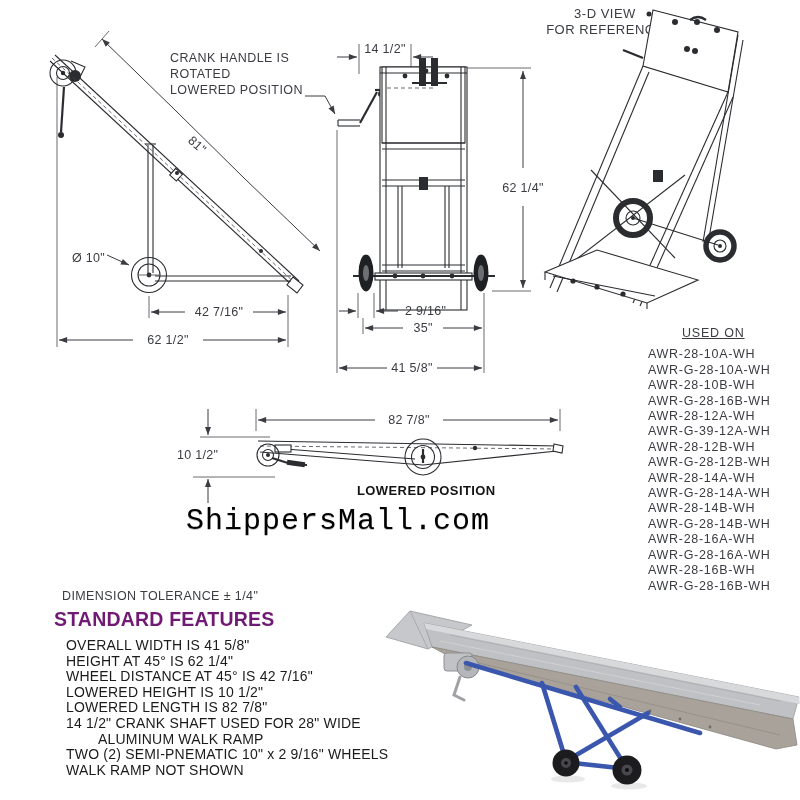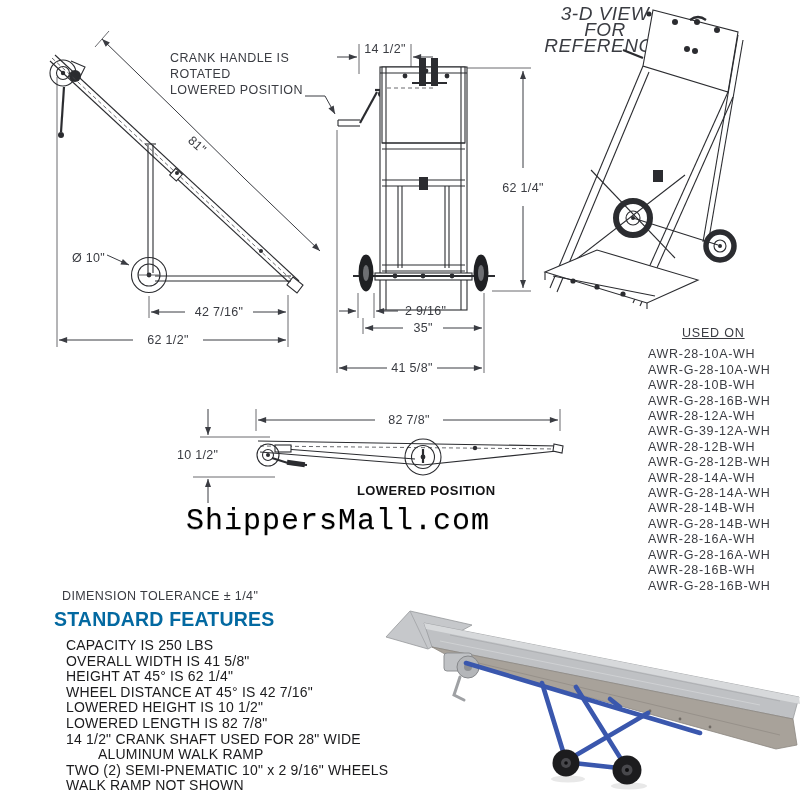--- a/index.html
+++ b/index.html
@@ -11,30 +11,30 @@
   .ln{stroke:#2b2c30;fill:none;stroke-width:1.1;}
   .ln2{stroke:#2b2c30;fill:none;stroke-width:2.2;}
   .thin{stroke:#44454a;fill:none;stroke-width:0.8;}
   .dimln{stroke:#3a3c42;fill:none;stroke-width:1;}
   .dark{fill:#2b2c30;stroke:none;}
   .wht{fill:#ffffff;stroke:#2b2c30;stroke-width:1.1;}
   .dimtext{font:12.5px "Liberation Sans",sans-serif;fill:#3a3c42;letter-spacing:0.3px;}
   
   .gothic{font-family:"Liberation Sans",sans-serif;color:#3a3c42;letter-spacing:0.4px;}
   .callout{font-size:12.5px;line-height:16px;}
-  .view3d-title{font-size:19px;line-height:16px;text-align:center;letter-spacing:0.5px;font-style:italic;}
+  .view3d-title{font-size:13px;line-height:16px;text-align:center;letter-spacing:0.5px;}
   .usedon{font-size:12.5px;line-height:15.4px;letter-spacing:0.7px;color:#3a3c42;}
   .usedon-title{text-decoration:underline;margin-left:34px;margin-bottom:6px;letter-spacing:0.8px;}
   .lowered-caption{font-size:13px;font-weight:bold;color:#141416;letter-spacing:0.4px;}
   .watermark{font-family:Liberation Mono, monospace;font-size:30px;color:#000000;
              letter-spacing:1px;text-shadow:0 1px 0 #c3c3c3;}
   .noteblock{font-size:12.3px;line-height:16.4px;color:#3a3c42;letter-spacing:0.3px;width:300px;}
   .noteblock b{color:#222327;}
   .tolerance{font-size:12.5px;color:#3a3c42;letter-spacing:0.4px;}
-  .features-title{font-size:19.5px;font-weight:bold;color:#0369a1;letter-spacing:0.2px;}
+  .features-title{font-size:19.5px;font-weight:bold;color:#701a75;letter-spacing:0.2px;}
   .features{font-size:14px;line-height:15.6px;color:#1b1b1d;letter-spacing:0.2px;}
   .features .indent{padding-left:32px;}
 </style>
 </head>
 <body>
 
 <div id="page">
 
   <svg class="abs" style="left:25px;top:5px" width="310" height="360" viewBox="0 0 310 360">
     <defs>
@@ -344,21 +344,20 @@
 
   <div class="abs lowered-caption" style="left:357px;top:483px">LOWERED POSITION</div>
 
   <div class="abs watermark" style="left:186px;top:504px">ShippersMall.com</div>
 
 
   <div class="abs tolerance" style="left:62px;top:589px">DIMENSION TOLERANCE ± 1/4"</div>
 
   <div class="abs features-title" style="left:54px;top:608px">STANDARD FEATURES</div>
   <div class="abs features" style="left:66px;top:638px;width:340px">
-      <div>CAPACITY IS 250 LBS</div>
       <div>OVERALL WIDTH IS 41 5/8"</div>
       <div>HEIGHT AT 45° IS 62 1/4"</div>
       <div>WHEEL DISTANCE AT 45° IS 42 7/16"</div>
       <div>LOWERED HEIGHT IS 10 1/2"</div>
       <div>LOWERED LENGTH IS 82 7/8"</div>
       <div>14 1/2" CRANK SHAFT USED FOR 28" WIDE</div>
       <div class="indent">ALUMINUM WALK RAMP</div>
       <div>TWO (2) SEMI-PNEMATIC 10" x 2 9/16" WHEELS</div>
       <div>WALK RAMP NOT SHOWN</div>
     </div>

